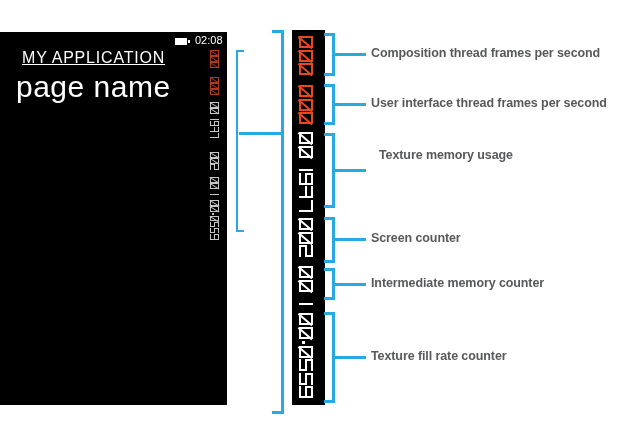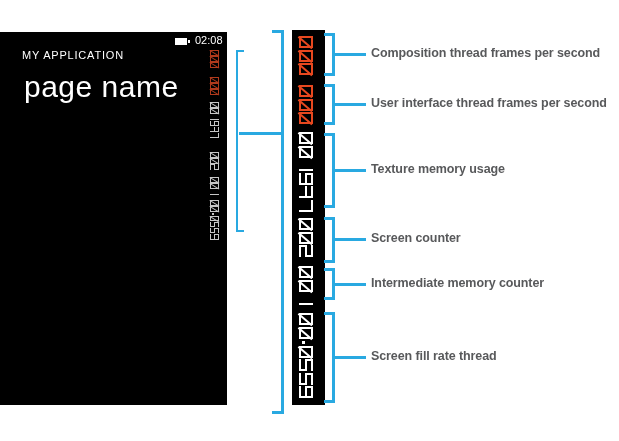--- a/index.html
+++ b/index.html
@@ -2,22 +2,22 @@
 <html style="--blue: #29a9e1; --gray: #58595b;"><head>
 <meta charset="utf-8">
 <style>
   html,body{margin:0;padding:0;background:#fff;}
   .canvas{position:relative;width:619px;height:441px;background:#fff;overflow:hidden;
           font-family:"Liberation Sans",sans-serif;}
   .phone{position:absolute;left:0;top:32px;width:227px;height:373px;background:#000;}
   .battery{position:absolute;left:175px;top:6px;width:12px;height:7px;background:#fff;}
   .battery::after{content:"";position:absolute;left:13px;top:2px;width:2px;height:3px;background:#fff;}
   .clock{position:absolute;left:195px;top:2px;font-size:11px;color:#fff;}
-  .apptitle{position:absolute;left:22px;top:17px;font-size:11px;letter-spacing:.8px;color:#fff;}
-  .pagename{position:absolute;left:24px;top:38px;font-size:30px;font-weight:300;
+  .apptitle{position:absolute;left:22px;top:17px;font-size:16px;letter-spacing:.8px;color:#fff;text-decoration:underline;}
+  .pagename{position:absolute;left:16px;top:38px;font-size:30px;font-weight:300;
             letter-spacing:.5px;color:#fff;}
   .strip,.bigbar{position:absolute;background:#000;}
   .bigbar{left:292px;top:30px;width:33px;height:375px;}
   .strip{left:0;top:0;width:227px;height:373px;background:transparent;}
   .ctr-group{position:absolute;display:flex;flex-direction:column;}
   .dig{position:relative;flex:none;}
   .seg{position:absolute;}
   
   .bracket-small{position:absolute;left:236px;top:50px;width:6px;height:178px;
     border:2px solid var(--blue);border-right:none;background:transparent;}
@@ -464,24 +464,24 @@
 
   <div id="annotations">
       <div class="rbracket" style="top: 33px; height: 37px;"></div>
       <div class="callout" style="top: 53px;"></div>
       <div class="ctr-label" style="top: 46px;">Composition thread frames per second</div>
       <div class="rbracket" style="top: 84px; height: 35px;"></div>
       <div class="callout" style="top: 103px;"></div>
       <div class="ctr-label" style="top: 96px;">User interface thread frames per second</div>
       <div class="rbracket" style="top: 133px; height: 69px;"></div>
       <div class="callout" style="top: 169px;"></div>
-      <div class="ctr-label" style="top: 162px;">Texture memory usage</div>
+      <div class="ctr-label" style="top: 148px; margin-left: 8px;">Texture memory usage</div>
       <div class="rbracket" style="top: 217px; height: 40px;"></div>
       <div class="callout" style="top: 238px;"></div>
       <div class="ctr-label" style="top: 231px;">Screen counter</div>
       <div class="rbracket" style="top: 268px; height: 26px;"></div>
       <div class="callout" style="top: 283px;"></div>
       <div class="ctr-label" style="top: 276px;">Intermediate memory counter</div>
       <div class="rbracket" style="top: 312px; height: 85px;"></div>
       <div class="callout" style="top: 356px;"></div>
-      <div class="ctr-label" style="top: 349px;">Screen fill rate thread</div>
+      <div class="ctr-label" style="top: 349px;">Texture fill rate counter</div>
     </div>
 </div>
 
 </body></html>

